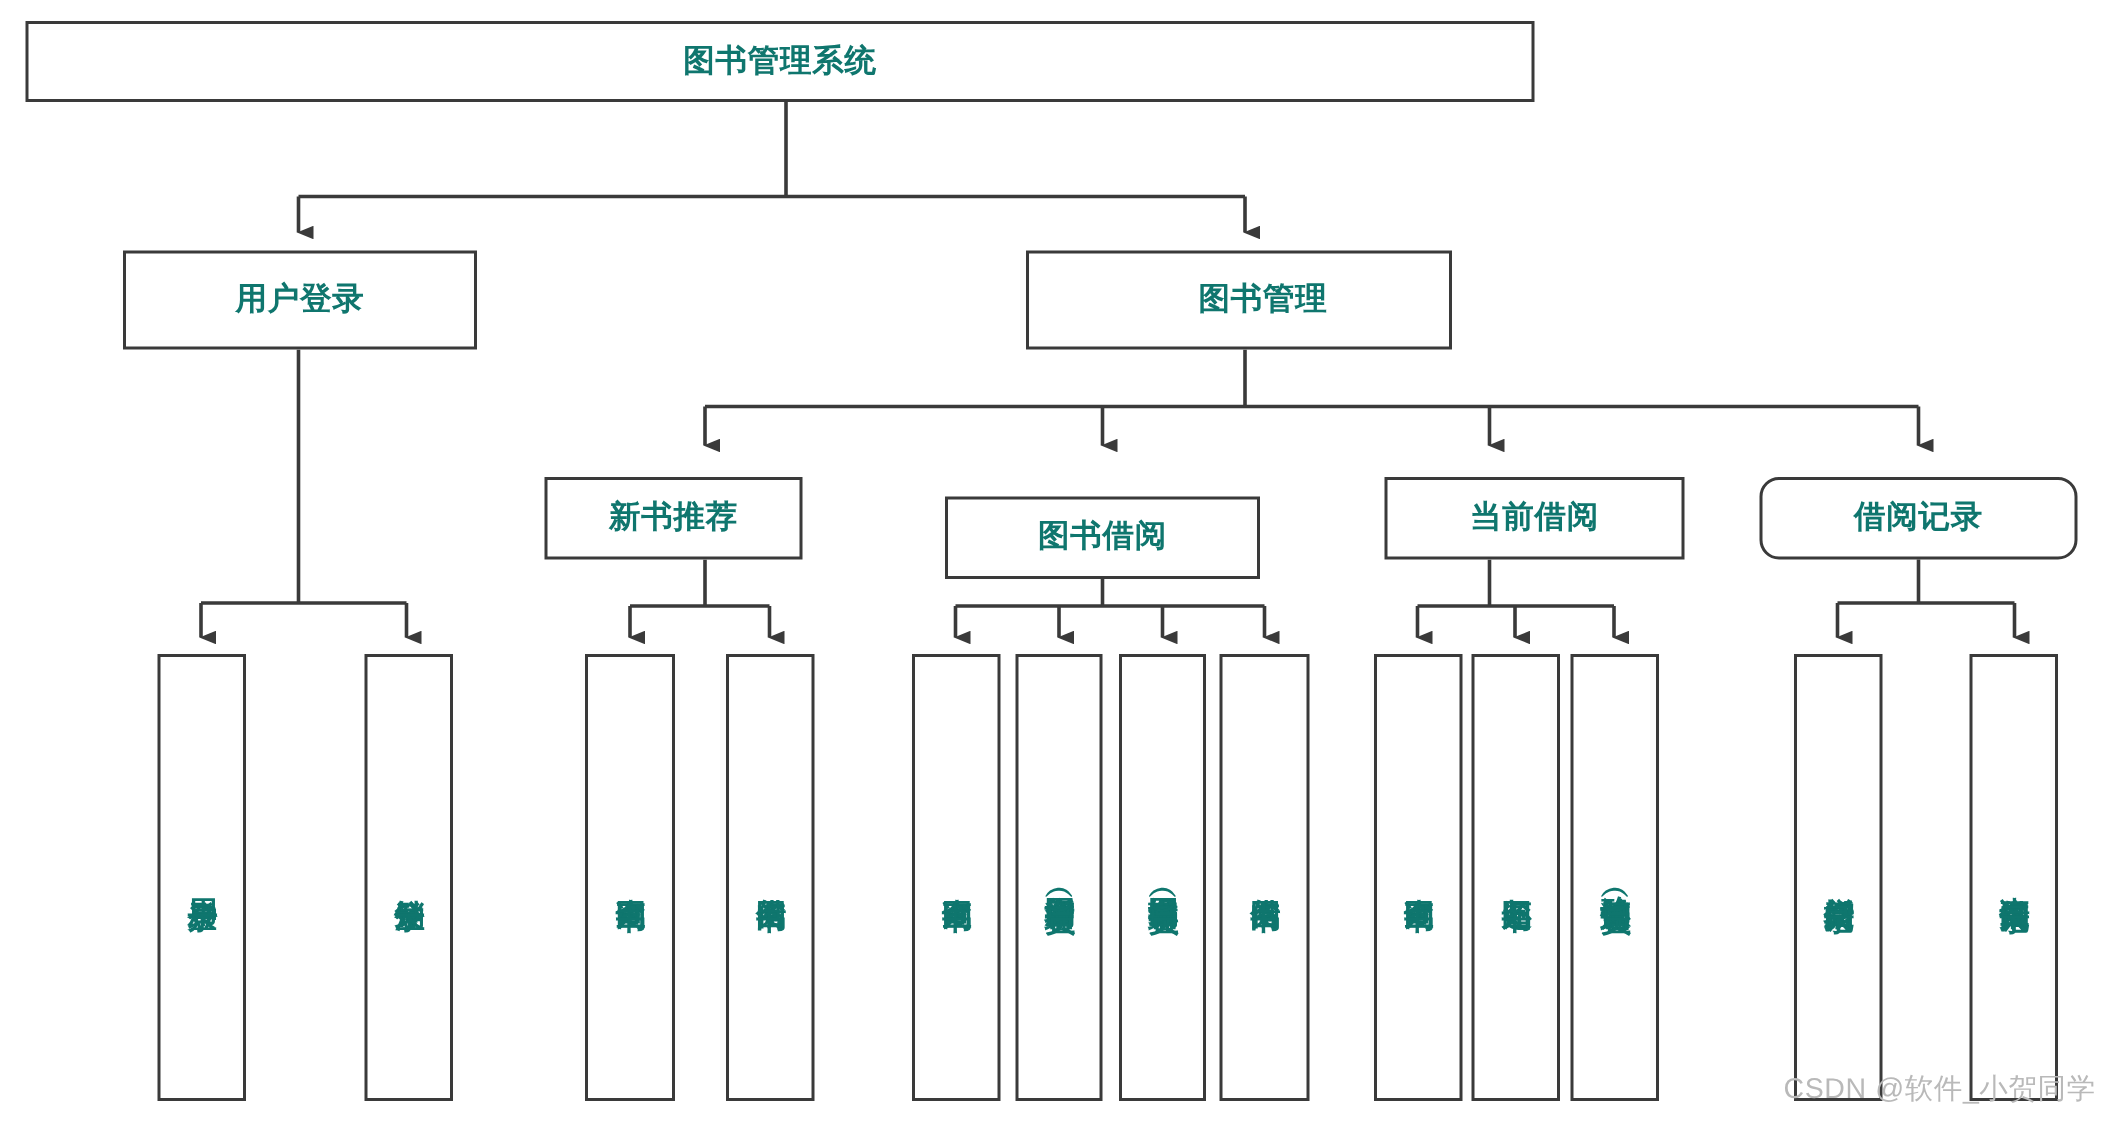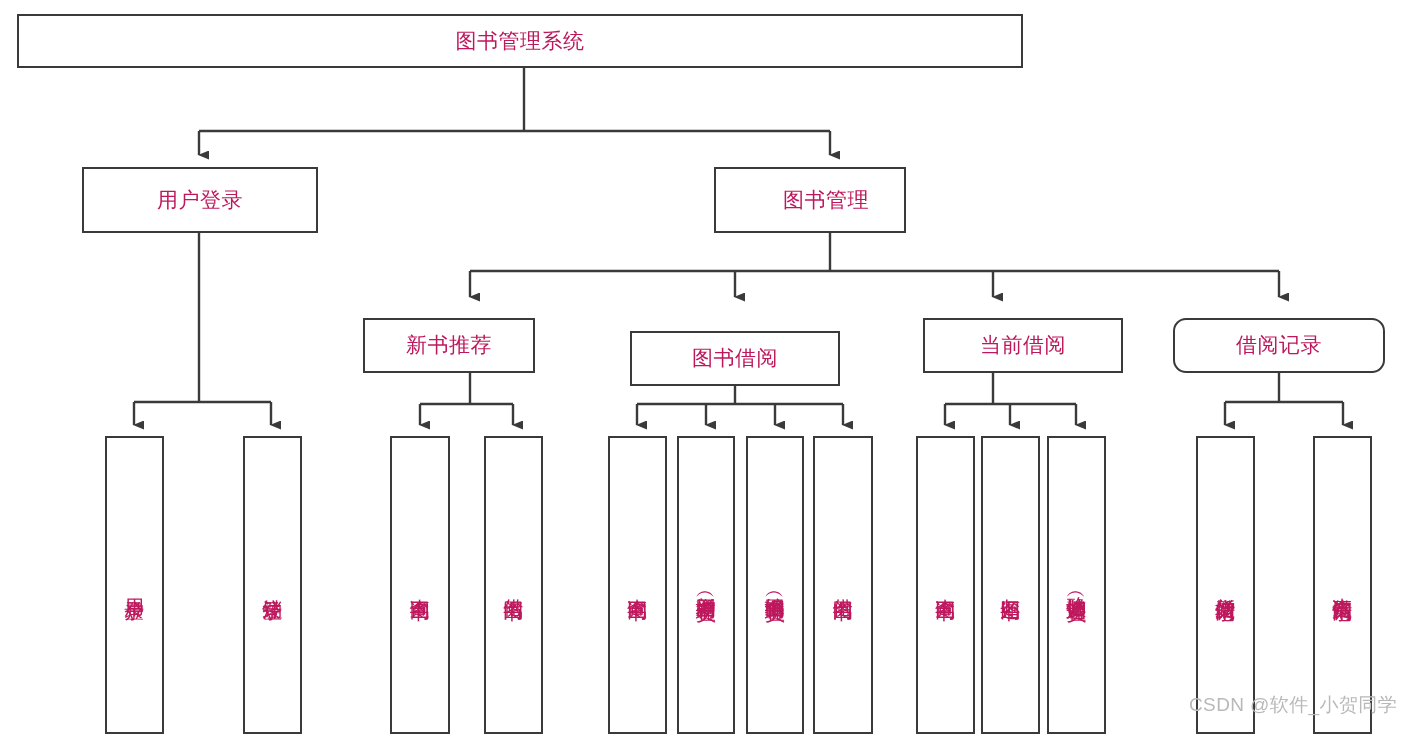--- a/index.html
+++ b/index.html
@@ -29,26 +29,27 @@
     position: absolute;
     box-sizing: border-box;
     background: #ffffff;
     border: 2.2px solid #3a3a3a;
     display: flex;
     align-items: center;
     justify-content: center;
     overflow: hidden;
   }
   .node-label {
-    color: #be185d;
+    color: #0f766e;
     font-size: 21px;
     line-height: 1.18;
     letter-spacing: 0.5px;
     white-space: nowrap;
     text-align: center;
+    font-weight: bold;
   }
   .node-box.vertical .node-label {
     writing-mode: vertical-rl;
     text-orientation: upright;
     font-size: 20px;
     line-height: 1.22;
     letter-spacing: 1px;
     max-height: 280px;
   }
   .watermark {
@@ -116,21 +117,21 @@
     </g>
   </svg>
 
   <div class="node-box" style="left:17px; top:14px; width:1006px; height:54px;">
     <span class="node-label">图书管理系统</span>
   </div>
 
   <div class="node-box" style="left:82px; top:167px; width:236px; height:66px;">
     <span class="node-label">用户登录</span>
   </div>
-  <div class="node-box" style="left:714px; top:167px; width:192px; height:66px;padding-left:32px;">
+  <div class="node-box" style="left:684px; top:167px; width:284px; height:66px;padding-left:32px;">
     <span class="node-label">图书管理</span>
   </div>
 
   <div class="node-box" style="left:363px; top:318px; width:172px; height:55px;">
     <span class="node-label">新书推荐</span>
   </div>
   <div class="node-box" style="left:630px; top:331px; width:210px; height:55px;">
     <span class="node-label">图书借阅</span>
   </div>
   <div class="node-box" style="left:893px; top:318px; width:200px; height:55px;margin-left:30px;">
@@ -177,15 +178,15 @@
     <span class="node-label">确认归还（管理员）</span>
   </div>
 
   <div class="node-box vertical" style="left:1196px; top:436px; width:59px; height:298px;">
     <span class="node-label">新增借阅记录</span>
   </div>
   <div class="node-box vertical" style="left:1313px; top:436px; width:59px; height:298px;">
     <span class="node-label">查询借阅记录</span>
   </div>
 
-  <div class="watermark" style="left:1189px; top:692px;">CSDN @软件_小贺同学</div>
+  <div class="watermark" style="left:1189px; top:713px;">CSDN @软件_小贺同学</div>
 
 </div>
 
 </body></html>

